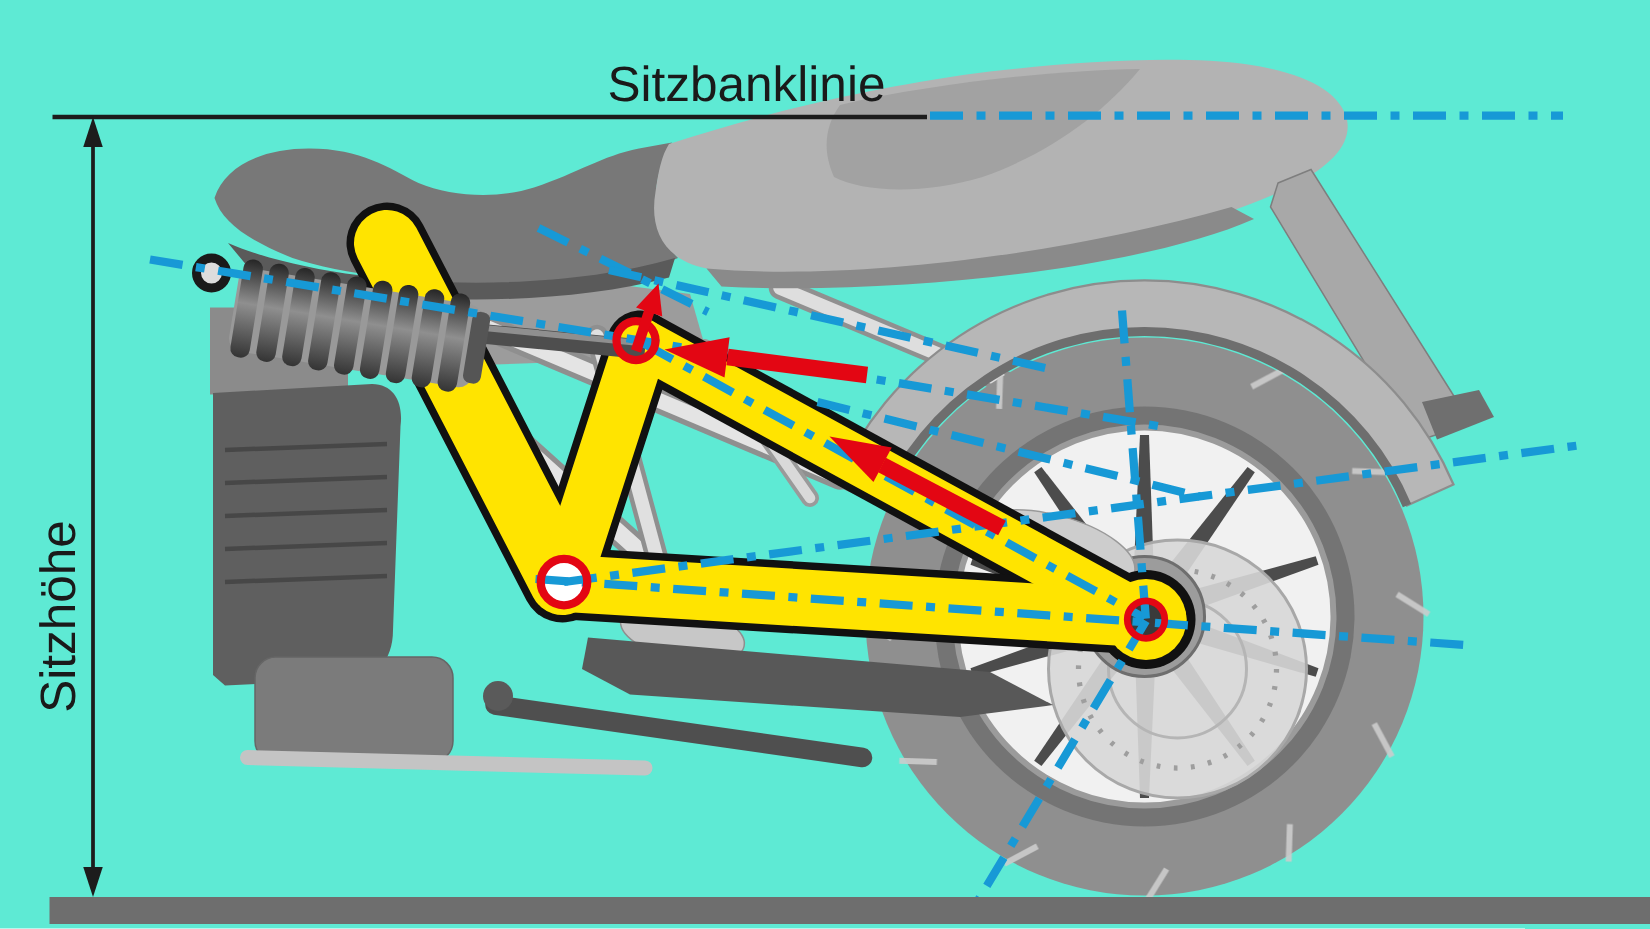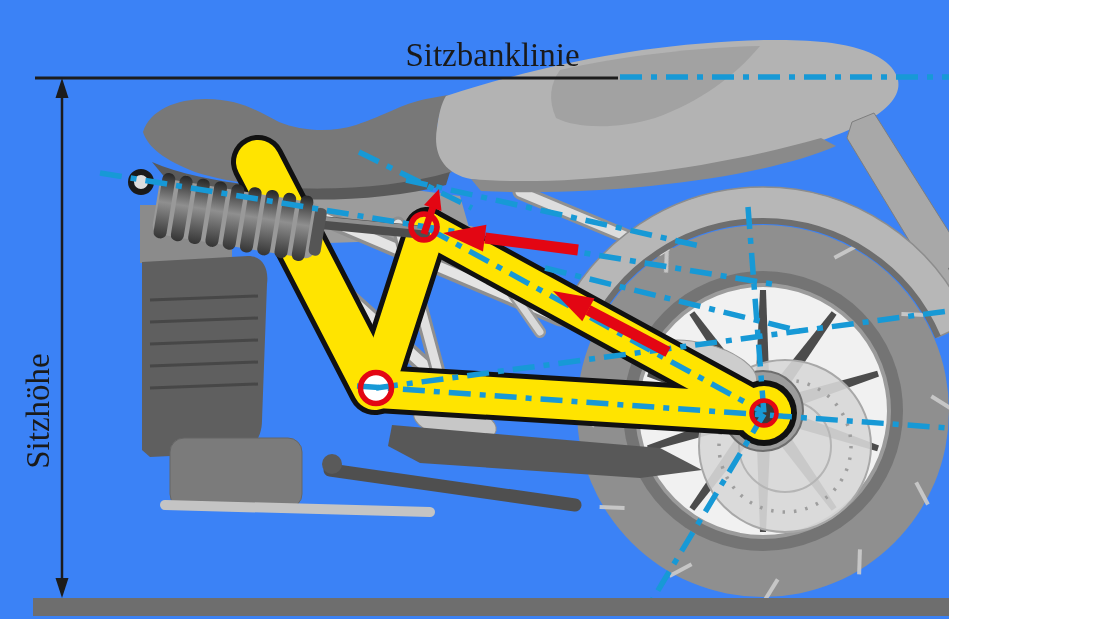--- a/index.html
+++ b/index.html
@@ -1,21 +1,21 @@
 <!DOCTYPE html>
 <html><head>
 <meta charset="utf-8">
 <style>
   html,body{margin:0;padding:0;background:#ffffff;}
   #stage{
     position:relative;
-    width:949px;height:619px;
-    background:#3b82f6;
+    width:1100px;height:619px;
+    background:#5eead4;
     overflow:hidden;
-    font-family:Liberation Serif, serif;
+    font-family:Liberation Sans, sans-serif;
   }
   #stage svg{position:absolute;left:0;top:0;}
   .label{
     position:absolute;
     color:#1a1a1a;
     font-size:33px;
     line-height:1;
     white-space:nowrap;
   }
   #seatline-label{

